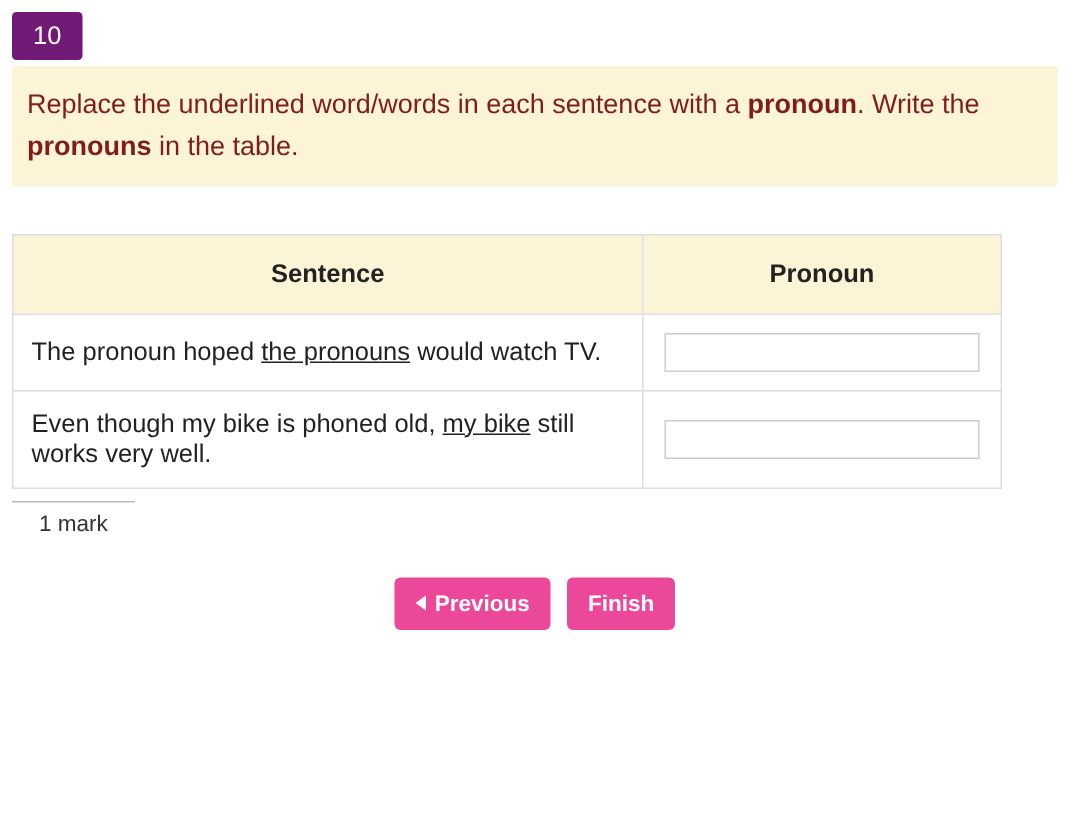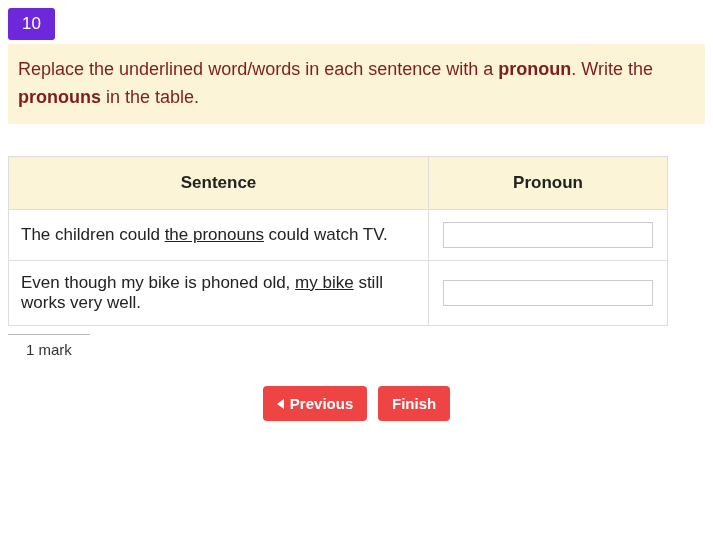--- a/index.html
+++ b/index.html
@@ -7,21 +7,21 @@
     margin: 0;
     padding: 8px;
     font-family: Arial, Helvetica, sans-serif;
     font-size: 17px;
     color: #222;
     background: #fff;
     width: 713px;
   }
   .qnum {
     display: inline-block;
-    background: #6d28d9;
+    background: #701a75;
     color: #fff;
     padding: 6px 14px;
     font-size: 17px;
     border-radius: 3px;
     margin-bottom: 4px;
   }
   .prompt {
     background: #fcf4d6;
     padding: 12px 10px;
     font-size: 18px;
@@ -68,21 +68,21 @@
     padding: 6px 18px 0;
     font-size: 15px;
     color: #333;
   }
   .nav {
     text-align: center;
     margin-top: 26px;
   }
   .btn {
     display: inline-block;
-    background: #ef4444;
+    background: #ec4899;
     color: #fff;
     border: none;
     border-radius: 4px;
     padding: 9px 14px;
     font-size: 15px;
     font-weight: bold;
     margin: 0 3px;
     cursor: pointer;
   }
   .chev {
@@ -111,21 +111,21 @@
 <table class="ans">
   <thead>
     <tr>
       <th>Sentence</th>
       <th>Pronoun</th>
     </tr>
   </thead>
   <tbody>
     <tr>
       <td>
-        <span>The children could </span><span class="u">the pronouns</span><span> could watch TV.</span>
+        <span>The pronoun hoped </span><span class="u">the pronouns</span><span> would watch TV.</span>
       </td>
       <td>
         <input class="ans-input" type="text" style="">
       </td>
     </tr>
     <tr>
       <td>
         <span>Even though my bike is phoned old, </span><span class="u">my bike</span><span> still works very well.</span>
       </td>
       <td>

